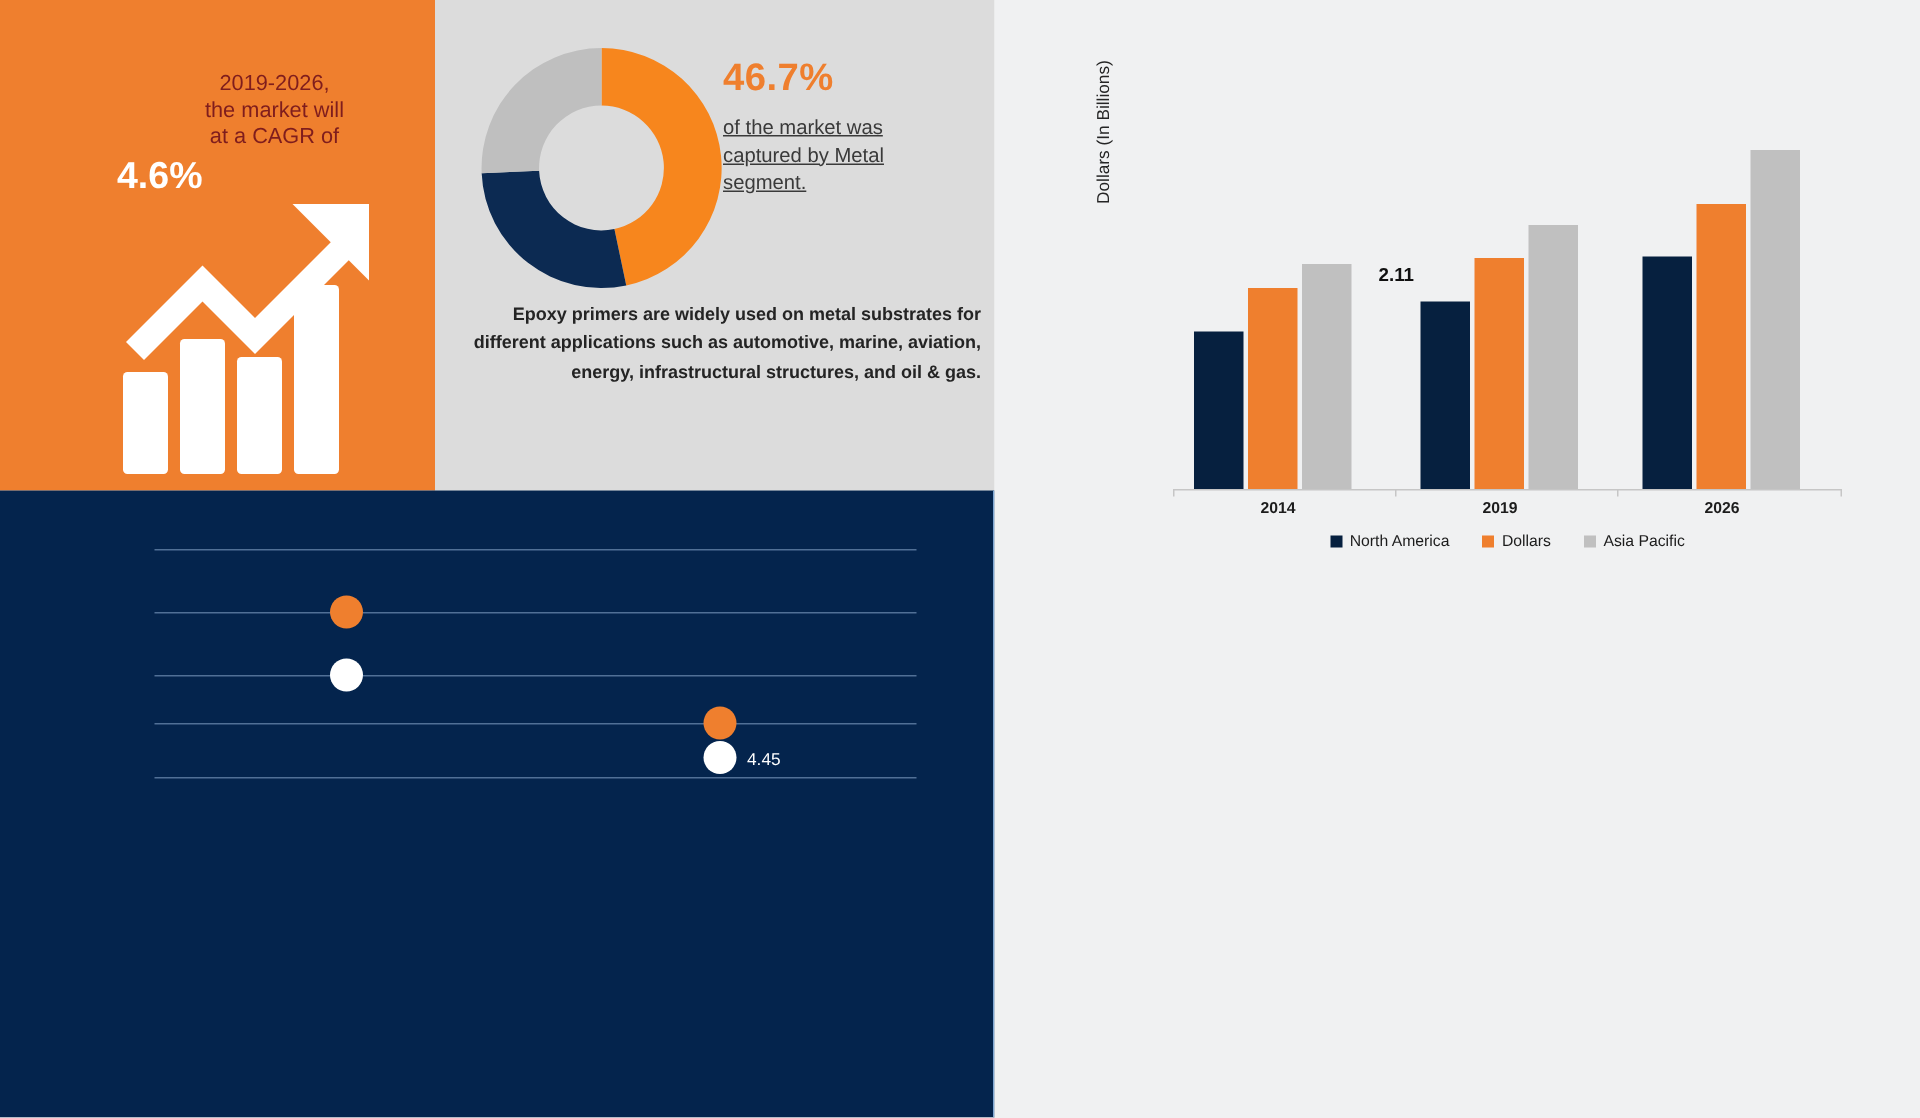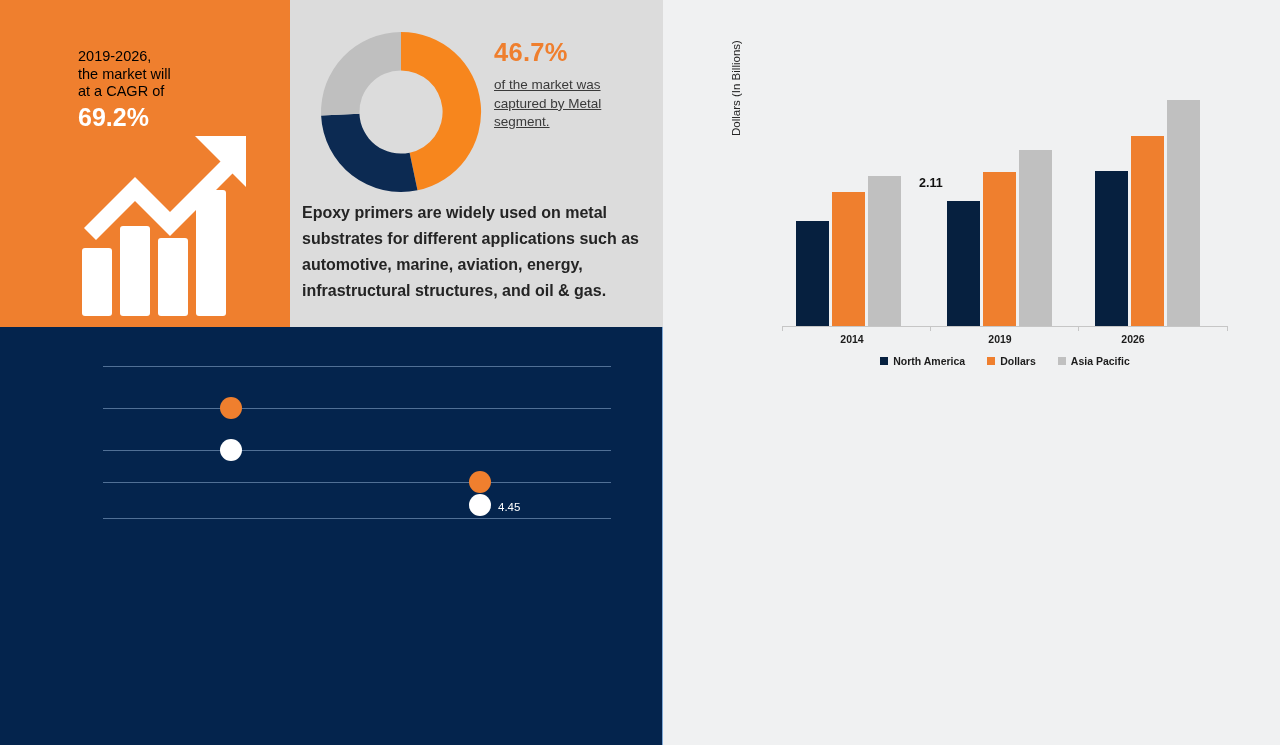--- a/index.html
+++ b/index.html
@@ -14,39 +14,39 @@
   
   #left-panel { position: absolute; left: 0; top: 0; width: 663px; height: 745px; }
 
   
   #cagr-block {
     position: absolute; left: 0; top: 0; width: 288px; height: 327px;
     background: #ef7f2e;
     color: #ffffff;
   }
   #cagr-text { position: absolute; left: 78px; top: 48px; width: 210px; line-height: 1.22; }
-  .cagr-sm { font-size: 14.5px; font-weight: 400; color: #000000; display: block; }
+  .cagr-sm { font-size: 14.5px; font-weight: 400; color: #7f1d1d; display: block; text-align: center; }
   .cagr-big { font-size: 26.5px; font-weight: 700; letter-spacing: .2px; display: block; margin: 2px 0 1px; }
   .cagr-pct { font-size: 25px; font-weight: 700; display: block; margin-top: 1px; }
   #growth-icon { position: absolute; left: 78px; top: 128px; width: 175px; height: 190px; }
 
   
   #donut-block {
     position: absolute; left: 288px; top: 0; width: 375px; height: 327px;
     background: #dcdcdc;
     border-left: 2px solid #ef7f2e;
   }
   #donut-wrap { position: absolute; left: 25px; top: 26px; width: 172px; height: 172px; }
   #donut-svg { display: block; }
-  #donut-callout { position: absolute; left: 204px; top: 38px; width: 150px; }
+  #donut-callout { position: absolute; left: 192px; top: 38px; width: 150px; }
   #donut-pct { font-size: 25.5px; font-weight: 700; color: #ef7f2e; letter-spacing: .3px; }
   #donut-desc { margin-top: 9px; font-size: 13.5px; line-height: 1.38; color: #3a3a3a; text-decoration: underline; }
   #donut-note {
     position: absolute; left: 12px; top: 200px; width: 352px;
-    font-size: 16px; font-weight: 700; line-height: 1.62; color: #242424;
+    font-size: 12px; font-weight: 700; line-height: 1.62; color: #242424; text-align: right;
   }
 
   
   #navy-block {
     position: absolute; left: 0; top: 327px; width: 663px; height: 418px;
     background: #04244d;
     border-right: 1px solid #7fa8d4;
     color: #e9eef5;
   }
   #dotplot { position: absolute; left: 95px; top: 33px; width: 530px; height: 195px; }
@@ -71,38 +71,38 @@
   .bar.na  { background: #06203f; }
   .bar.eu  { background: #ef7f2e; }
   .bar.ap  { background: #c0c0c0; }
   #x-axis { position: absolute; left: 34px; top: 238px; width: 446px; height: 1px; background: #c6c6c6; }
   .x-tick { position: absolute; top: 238px; width: 1px; height: 5px; background: #c6c6c6; }
   .x-cat { position: absolute; top: 245px; font-size: 10.5px; font-weight: 700; color: #1c1c1c; text-align: center; width: 60px; }
   #bar-data-label { position: absolute; font-size: 12.5px; font-weight: 700; color: #101010; margin-left: 32px; }
   #bar-legend {
     position: absolute; left: 34px; top: 267px; width: 446px;
     display: flex; justify-content: center; gap: 22px;
-    font-size: 10.5px; font-weight: 700; color: #1c1c1c;
+    font-size: 10.5px; font-weight: 400; color: #1c1c1c;
   }
   .bl-item { display: flex; align-items: center; gap: 5px; }
   .bl-swatch { width: 8px; height: 8px; display: inline-block; }
 </style>
 </head>
 <body>
 
 <div id="page">
 
   <div id="left-panel">
 
     <div id="cagr-block">
       <div id="cagr-text">
         <span class="cagr-sm">2019-2026,</span>
         <span class="cagr-sm">the market will</span>
         <span class="cagr-sm">at a CAGR of</span>
-        <span class="cagr-pct">69.2%</span>
+        <span class="cagr-pct">4.6%</span>
       </div>
       <div id="growth-icon">
         <svg viewBox="0 0 175 190" width="175" height="190" aria-hidden="true">
           <g fill="#ffffff">
             <rect x="4" y="120" width="30" height="68" rx="3"></rect>
             <rect x="42" y="98" width="30" height="90" rx="3"></rect>
             <rect x="80" y="110" width="30" height="78" rx="3"></rect>
             <rect x="118" y="62" width="30" height="126" rx="3"></rect>
             <path d="M6 100 L57 49 L92 84 L150 26 L162 38 L92 108 L57 73 L18 112 Z"></path>
             <path d="M117 8 L168 8 L168 59 L150 41 L135 26 Z"></path>
@@ -173,21 +173,21 @@
       <div id="bar-data-label" style="left:139px; top:88px">2.11</div>
 
       <div id="x-axis"></div>
       <div class="x-tick" style="left:34px"></div>
       <div class="x-tick" style="left:182px"></div>
       <div class="x-tick" style="left:330px"></div>
       <div class="x-tick" style="left:479px"></div>
 
       <div class="x-cat" style="left:74px">2014</div>
       <div class="x-cat" style="left:222px">2019</div>
-      <div class="x-cat" style="left:355px">2026</div>
+      <div class="x-cat" style="left:370px">2026</div>
 
       <div id="bar-legend">
         <span class="bl-item">
           <span class="bl-swatch" style="background:#06203f"></span>
           <span>North America</span>
         </span>
         <span class="bl-item">
           <span class="bl-swatch" style="background:#ef7f2e"></span>
           <span>Dollars</span>
         </span>

